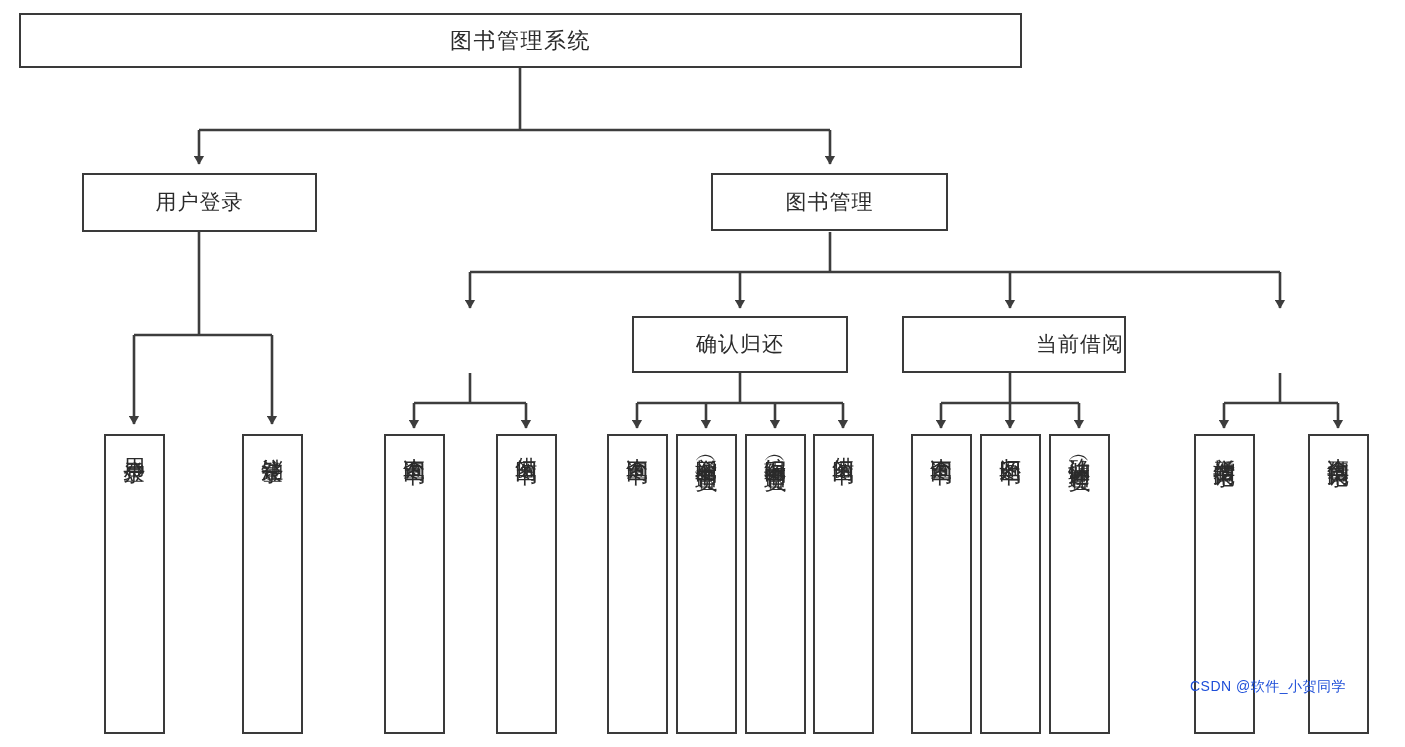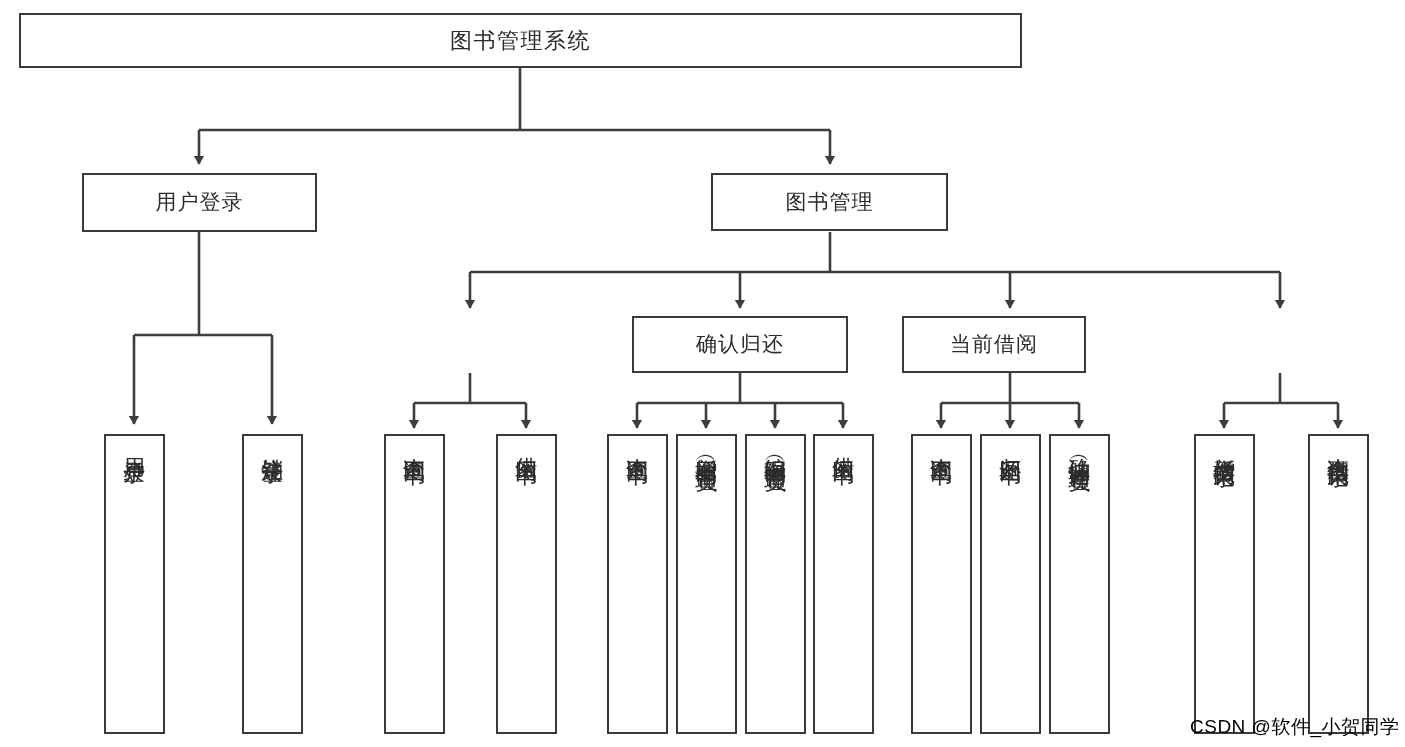--- a/index.html
+++ b/index.html
@@ -45,23 +45,23 @@
   .node.v .label{
     writing-mode:vertical-rl;
     text-orientation:upright;
     font-size:22px;
     line-height:1.06;
     letter-spacing:2px;
     white-space:nowrap;
   }
   .wm{
     position:absolute;
-    left:1190px;top:714px;
-    font-size:19px;
-    color:#000000;
+    left:1190px;top:678px;
+    font-size:14px;
+    color:#1d4ed8;
     letter-spacing:0.5px;
     z-index:6;
     white-space:nowrap;
     pointer-events:none;
   }
   svg#wires{
     position:absolute;left:0;top:0;width:1405px;height:747px;
     z-index:1;
   }
 </style>
@@ -130,21 +130,21 @@
 
   <div class="node h" style="left:711px;top:173px;width:237px;height:58px;">
     <span class="label">图书管理</span>
   </div>
 
 
   <div class="node h" style="left:632px;top:316px;width:216px;height:57px;">
     <span class="label">确认归还</span>
   </div>
 
-  <div class="node h" style="left:902px;top:316px;width:184px;height:57px;">
+  <div class="node h" style="left:902px;top:316px;width:224px;height:57px;justify-content:flex-end;">
     <span class="label">当前借阅</span>
   </div>
 
 
   <div class="node v" style="left:104px;top:434px;width:61px;height:300px;">
     <span class="label">用户登录</span>
   </div>
 
   <div class="node v" style="left:242px;top:434px;width:61px;height:300px;">
     <span class="label">注销登录</span>

